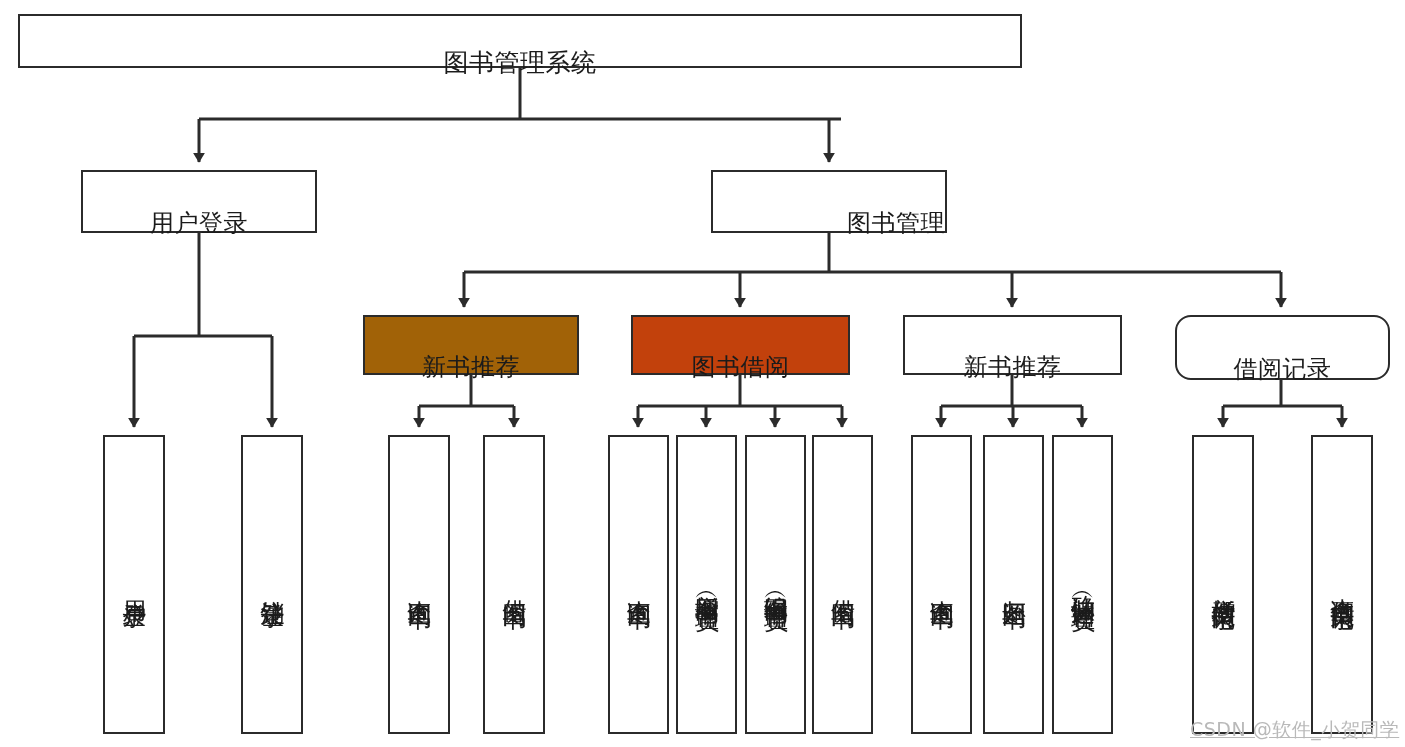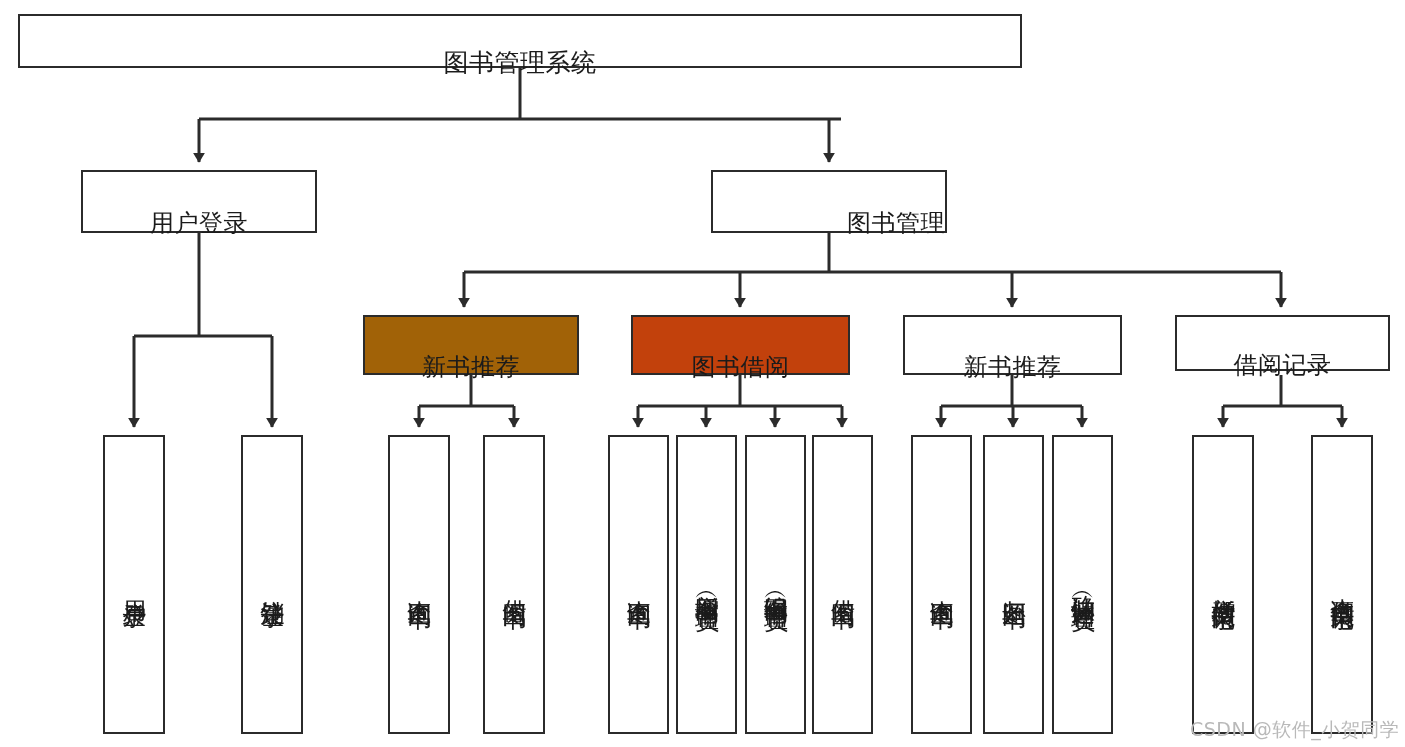--- a/index.html
+++ b/index.html
@@ -141,21 +141,21 @@
 
   <div class="node horiz" style="left: 363px; top: 315px; width: 216px; height: 60px; border-color: rgb(43, 43, 43); background: #a16207; color: rgb(27, 27, 27);">
     <span class="label">新书推荐</span>
   </div>
   <div class="node horiz" style="left: 631px; top: 315px; width: 219px; height: 60px; border-color: rgb(43, 43, 43); background: #c2410c; color: rgb(27, 27, 27);">
     <span class="label">图书借阅</span>
   </div>
   <div class="node horiz" style="left: 903px; top: 315px; width: 219px; height: 60px; border-color: rgb(43, 43, 43); background: rgb(255, 255, 255); color: rgb(27, 27, 27);">
     <span class="label">新书推荐</span>
   </div>
-  <div class="node horiz" style="left: 1175px; top: 315px; width: 215px; height: 56px; border-color: rgb(43, 43, 43); background: rgb(255, 255, 255); color: rgb(27, 27, 27);">
+  <div class="node horiz" style="left: 1175px; top: 315px; width: 215px; height: 65px; border-color: rgb(43, 43, 43); background: rgb(255, 255, 255); color: rgb(27, 27, 27); border-radius: 16px;">
     <span class="label">借阅记录</span>
   </div>
 
   <div class="node vert" style="left: 103px; top: 435px; width: 62px; height: 299px; border-color: rgb(43, 43, 43); background: rgb(255, 255, 255); color: rgb(27, 27, 27);">
     <span class="label">用户登录</span>
   </div>
   <div class="node vert" style="left: 241px; top: 435px; width: 62px; height: 299px; border-color: rgb(43, 43, 43); background: rgb(255, 255, 255); color: rgb(27, 27, 27);">
     <span class="label">注销登录</span>
   </div>
 
@@ -189,15 +189,15 @@
     <span class="label">确认归还（管理员）</span>
   </div>
 
   <div class="node vert" style="left: 1192px; top: 435px; width: 62px; height: 299px; border-color: rgb(43, 43, 43); background: rgb(255, 255, 255); color: rgb(27, 27, 27);">
     <span class="label">新增借阅记录</span>
   </div>
   <div class="node vert" style="left: 1311px; top: 435px; width: 62px; height: 299px; border-color: rgb(43, 43, 43); background: rgb(255, 255, 255); color: rgb(27, 27, 27);">
     <span class="label">查询借阅记录</span>
   </div>
 
-  <div class="watermark" style="left:1190px; top:717px;">CSDN @软件_小贺同学</div>
+  <div class="watermark" style="left:1190px; top:717px;text-decoration:underline;">CSDN @软件_小贺同学</div>
 
 </div>
 
 </body></html>

